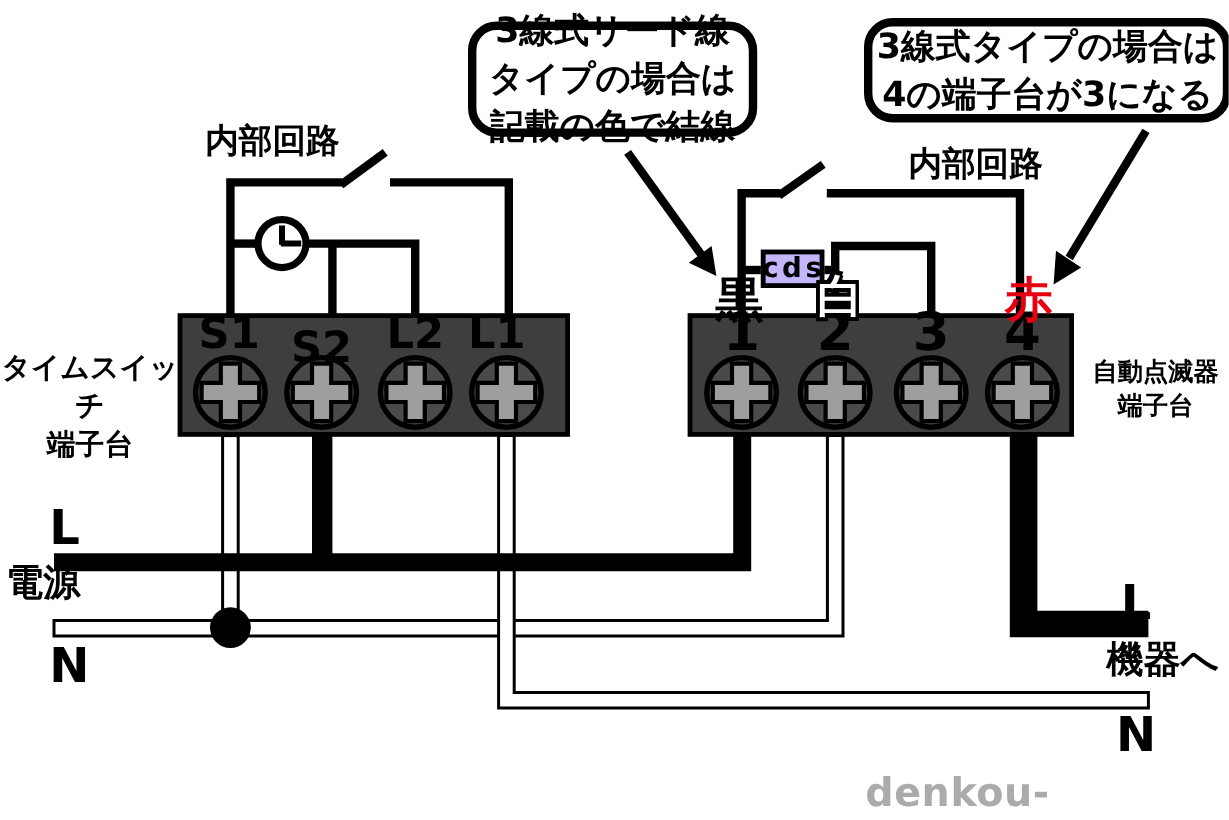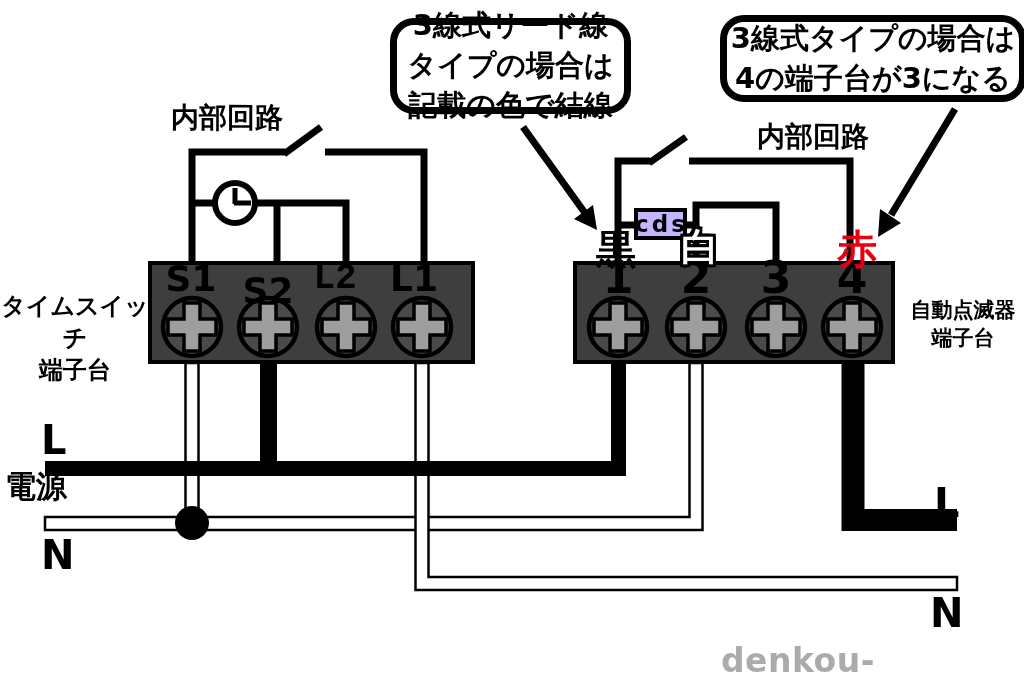--- a/index.html
+++ b/index.html
@@ -130,36 +130,37 @@
   <div class="txt" style="left:171px;top:103px;font-size:28px;">内部回路</div>
   <div class="txt" style="left:757px;top:122px;font-size:28px;">内部回路</div>
 
   <div class="block-side" style="left:0px;top:290px;width:150px;font-size:24px;">タイムスイッチ
 端子台</div>
   <div class="block-side" style="left:900px;top:296px;width:126px;font-size:21px;">自動点滅器
 端子台</div>
 
   <span class="term-label ts-label" style="left:191px;">S1</span>
   <span class="term-label ts-label" style="left:268px;margin-top:12px;">S2</span>
-  <span class="term-label ts-label" style="left:335px;font-family:Liberation Mono, monospace;">L2</span>
+  <span class="term-label ts-label" style="left:346px;">L2</span>
   <span class="term-label ts-label" style="left:414px;">L1</span>
   <span class="term-label pc-label" style="left:618px;">1</span>
   <span class="term-label pc-label" style="left:696px;">2</span>
   <span class="term-label pc-label" style="left:776px;">3</span>
   <span class="term-label pc-label" style="left:852px;">4</span>
 
   <span class="term-label" style="left:616px;top:222px;font-size:40px;z-index:4;">黒</span>
   <span class="term-label" id="wire-label-white" style="left:700px;top:222px;font-size:38px;z-index:4;">白</span>
   <span class="term-label" style="left:857px;top:222px;font-size:40px;color:#e60012;z-index:4;">赤</span>
 
   <div id="cds-box">
     <span>cds</span>
   </div>
 
   <div class="txt" style="left:41px;top:419px;font-size:40px;">L</div>
   <div class="txt" style="left:5px;top:470px;font-size:31px;">電源</div>
   <div class="txt" style="left:41px;top:534px;font-size:40px;">N</div>
 
   <div class="txt" style="left:934px;top:482px;font-size:40px;">L</div>
+  <div class="txt" style="left:922px;top:534px;font-size:31px;">機器へ</div>
   <div class="txt" style="left:930px;top:592px;font-size:40px;">N</div>
 
   <div id="watermark" style="color:#ababab;">denkou-nouhau.com</div>
 </div>
 
 </body></html>

